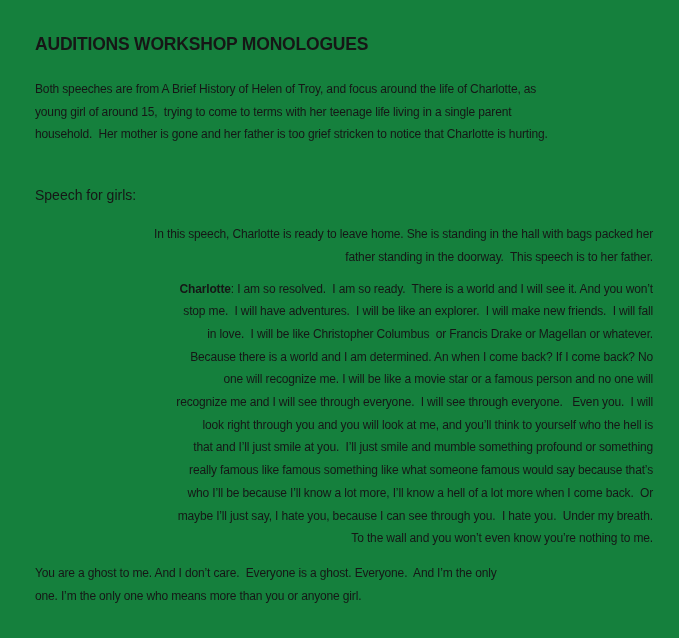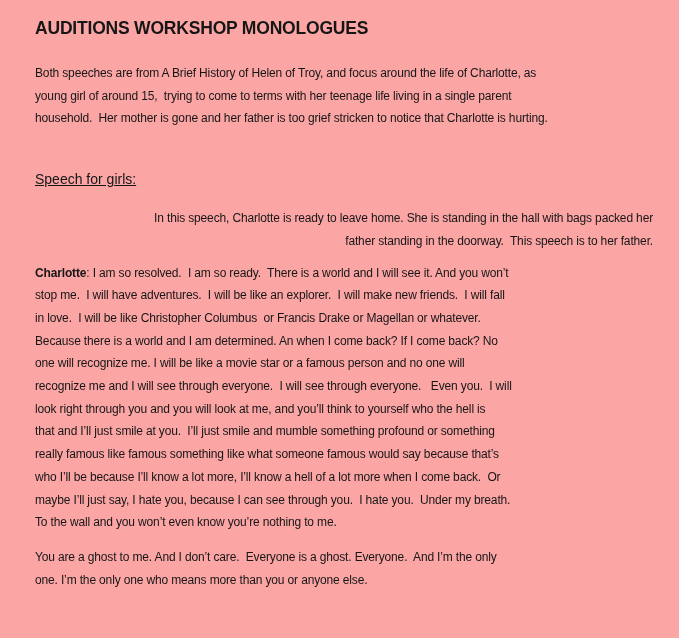--- a/index.html
+++ b/index.html
@@ -12,22 +12,22 @@
     height: 638px;
     overflow: hidden;
     color: #161616;
     font-family: "Liberation Sans", sans-serif;
     -webkit-font-smoothing: antialiased;
   }
   .page {
     box-sizing: border-box;
     width: 679px;
     height: 638px;
-    padding: 16px 26px 28px 35px;
-    background: #fca5a5;
+    padding: 32px 26px 28px 35px;
+    background: #15803d;
   }
   .doc-title {
     margin: 0 0 22px 0;
     font-size: 17.5px;
     line-height: 24px;
     font-weight: bold;
     letter-spacing: -0.2px;
     white-space: pre;
   }
   .body-text {
@@ -38,28 +38,28 @@
     white-space: pre;
   }
   .intro-para {
     margin-bottom: 38px;
   }
   .section-heading {
     margin: 0 0 16px 0;
     font-size: 14px;
     line-height: 23px;
     font-weight: normal;
-    text-decoration: underline;
   }
   .context-para {
     margin-bottom: 9px;
     text-align: right;
   }
   .monologue-para {
     margin-bottom: 12px;
+    text-align: right;
   }
   .speaker-name {
     font-weight: bold;
   }
 </style>
 </head>
 <body>
 
 <div class="page">
 
@@ -81,15 +81,15 @@
 one will recognize me. I will be like a movie star or a famous person and no one will
 recognize me and I will see through everyone.  I will see through everyone.   Even you.  I will
 look right through you and you will look at me, and you’ll think to yourself who the hell is
 that and I’ll just smile at you.  I’ll just smile and mumble something profound or something
 really famous like famous something like what someone famous would say because that’s
 who I’ll be because I’ll know a lot more, I’ll know a hell of a lot more when I come back.  Or
 maybe I’ll just say, I hate you, because I can see through you.  I hate you.  Under my breath.
 To the wall and you won’t even know you’re nothing to me.</span></p>
 
   <p class="body-text">You are a ghost to me. And I don’t care.  Everyone is a ghost. Everyone.  And I’m the only
-one. I’m the only one who means more than you or anyone else.</p>
+one. I’m the only one who means more than you or anyone girl.</p>
 
 </div>
 
 </body></html>

